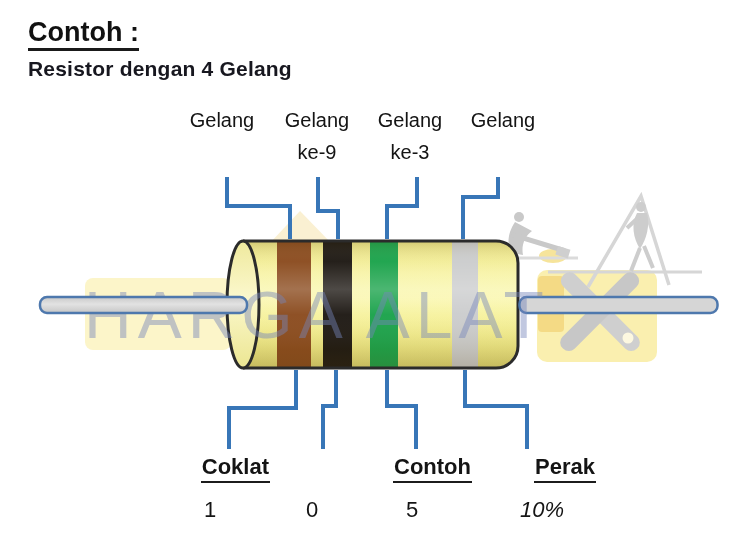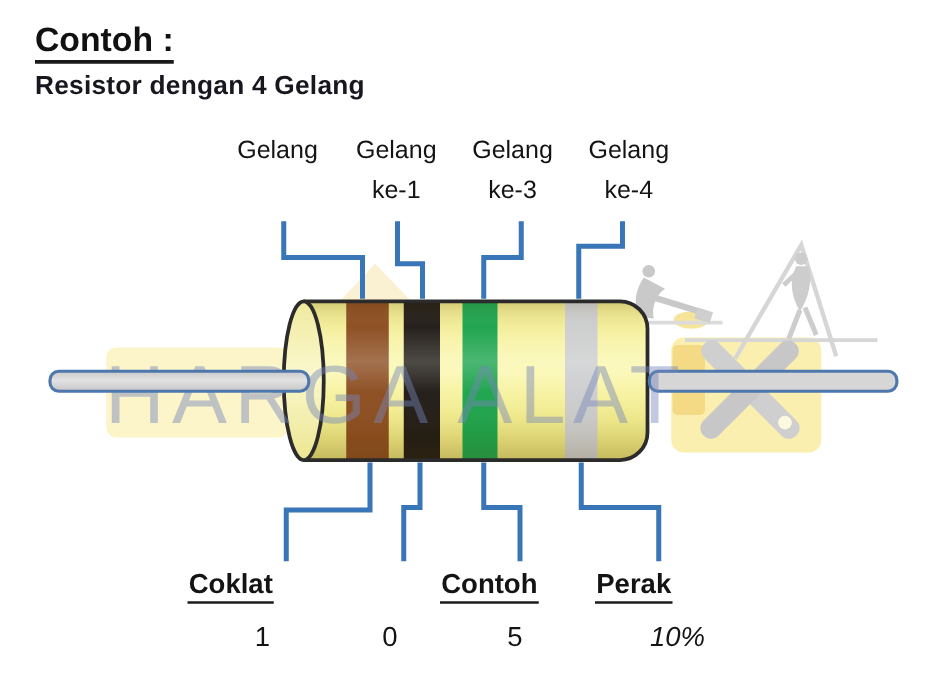--- a/index.html
+++ b/index.html
@@ -26,21 +26,21 @@
     color:rgba(118,134,186,0.45);line-height:1;
   }
   #front-layer{z-index:4;}
   
   .toplabel{
     position:absolute;top:104px;width:90px;text-align:center;z-index:5;
     font-size:20px;font-weight:400;line-height:32px;color:#141414;
   }
   .tl-0{left:177px;} .tl-1{left:272px;} .tl-2{left:365px;} .tl-3{left:458px;}
   .bname{
-    position:absolute;top:454px;width:120px;text-align:left;z-index:5;
+    position:absolute;top:454px;width:120px;text-align:right;z-index:5;
     font-size:22px;font-weight:600;color:#141414;
   }
   .bname span{display:inline-block;border-bottom:2.5px solid #1c1c1c;padding:0 1px 1px 1px;}
   .bn-0{left:150px;} .bn-1{left:252px;} .bn-2{left:352px;} .bn-3{left:476px;}
   .bval{
     position:absolute;top:497px;width:120px;text-align:center;z-index:5;
     font-size:22px;font-weight:500;color:#141414;
   }
   .bv-0{left:150px;} .bv-1{left:252px;} .bv-2{left:352px;} .bv-3{left:482px;font-style:italic;}
 </style>
@@ -157,29 +157,28 @@
       <polyline points="387,370 387,406 416,406 416,449"></polyline>
       <polyline points="465,370 465,406 527,406 527,449"></polyline>
     </g>
   </svg>
 
   <div class="toplabel tl-0">
     <div>Gelang</div>
   </div>
   <div class="toplabel tl-1">
     <div>Gelang</div>
-    <div>ke-1</div>
+    <div>ke-9</div>
   </div>
   <div class="toplabel tl-2">
     <div>Gelang</div>
     <div>ke-3</div>
   </div>
   <div class="toplabel tl-3">
     <div>Gelang</div>
-    <div>ke-4</div>
   </div>
 
   <div class="bname bn-0">
     <span>Coklat</span>
   </div>
   <div class="bname bn-2">
     <span>Contoh</span>
   </div>
   <div class="bname bn-3">
     <span>Perak</span>

